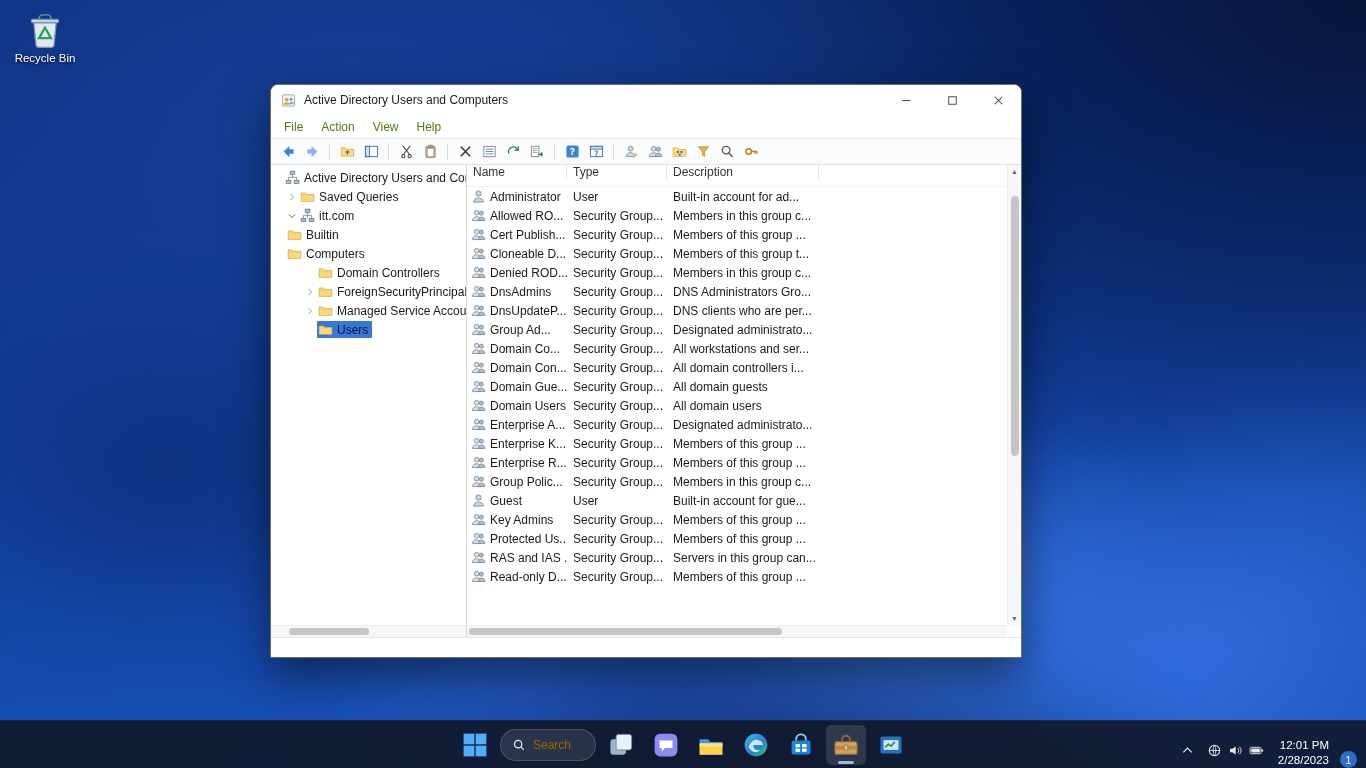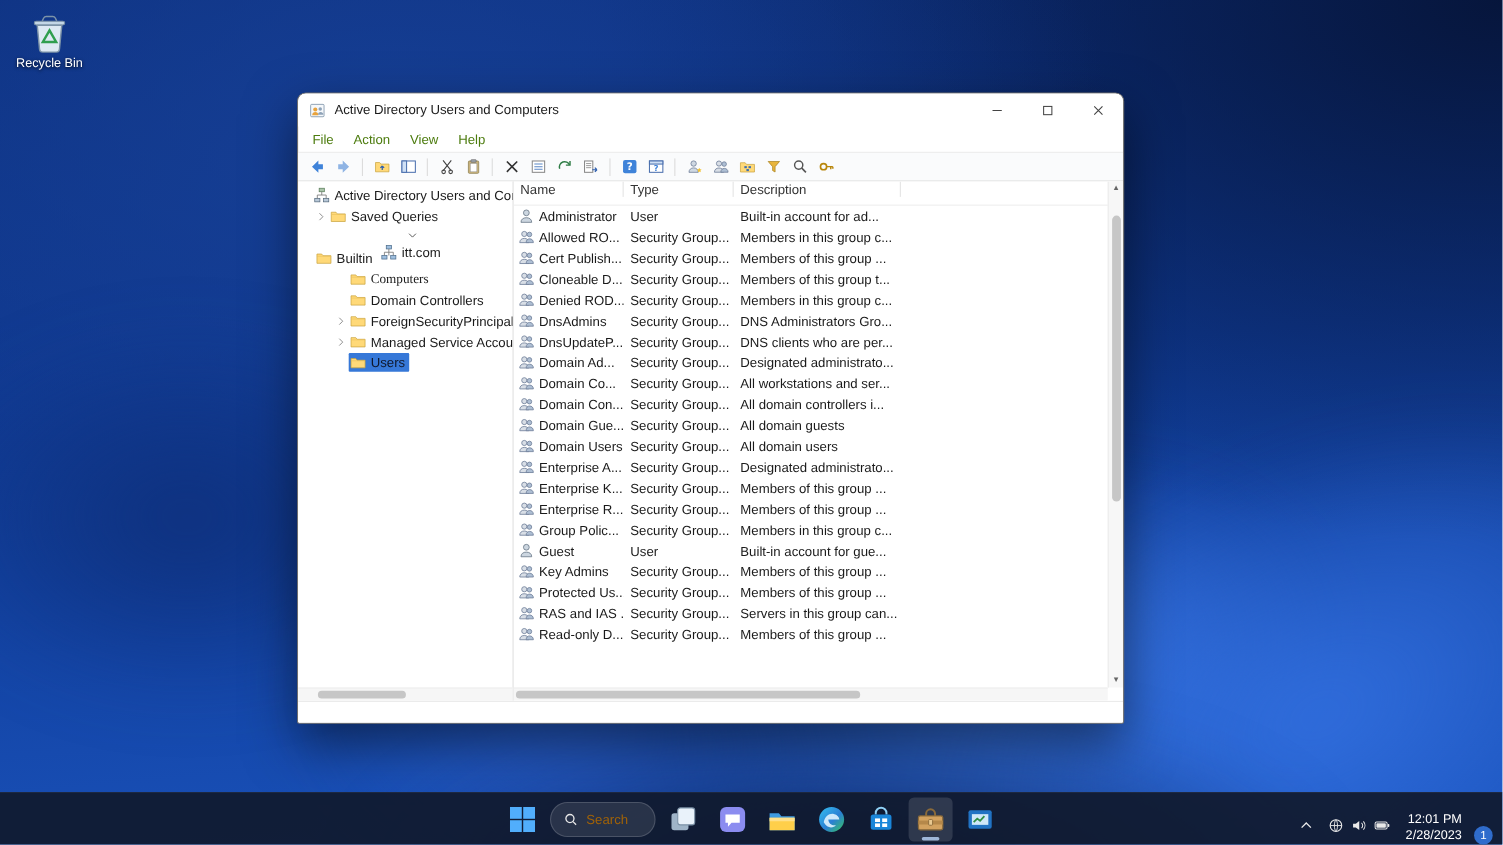--- a/index.html
+++ b/index.html
@@ -331,21 +331,21 @@
               <span class="item-body">
                 <span class="icon">
                   <svg viewBox="0 0 16 16" width="15" height="15" aria-hidden="true">
                     <path d="M1.2 4.2h4.6l1.3 1.6h7.7V13.2H1.2z" fill="#ffd978" stroke="#c9a33d" stroke-width=".7"></path>
                     <path d="M1.2 6.4h13.6" stroke="#e9c05a" stroke-width=".6"></path>
                   </svg>
                 </span>
                 <span class="tree-label">Saved Queries</span>
               </span>
             </div>
-            <div class="tree-item" style="padding-left: 13px; flex-direction: column;">
+            <div class="tree-item" style="padding-left: 13px;">
               <span class="chev">
                 <svg viewBox="0 0 16 16" width="10" height="10">
                   <path d="M3 5.5l5 5 5-5" fill="none" stroke="#555" stroke-width="1.4"></path>
                 </svg>
               </span>
               <span class="item-body">
                 <span class="icon">
                   <svg viewBox="0 0 16 16" width="15" height="15" aria-hidden="true">
                     <rect x="5.5" y="1.2" width="5" height="3.4" fill="#9fbfdf" stroke="#4a6a8a" stroke-width=".7"></rect>
                     <rect x="1.2" y="11" width="5" height="3.4" fill="#9fbfdf" stroke="#4a6a8a" stroke-width=".7"></rect>
@@ -361,21 +361,21 @@
               <span class="item-body">
                 <span class="icon">
                   <svg viewBox="0 0 16 16" width="15" height="15" aria-hidden="true">
                     <path d="M1.2 4.2h4.6l1.3 1.6h7.7V13.2H1.2z" fill="#ffd978" stroke="#c9a33d" stroke-width=".7"></path>
                     <path d="M1.2 6.4h13.6" stroke="#e9c05a" stroke-width=".6"></path>
                   </svg>
                 </span>
                 <span class="tree-label">Builtin</span>
               </span>
             </div>
-            <div class="tree-item" style="padding-left: 31px; font-family: Liberation Serif, serif;">
+            <div class="tree-item" style="">
               <span class="chev"></span>
               <span class="item-body">
                 <span class="icon">
                   <svg viewBox="0 0 16 16" width="15" height="15" aria-hidden="true">
                     <path d="M1.2 4.2h4.6l1.3 1.6h7.7V13.2H1.2z" fill="#ffd978" stroke="#c9a33d" stroke-width=".7"></path>
                     <path d="M1.2 6.4h13.6" stroke="#e9c05a" stroke-width=".6"></path>
                   </svg>
                 </span>
                 <span class="tree-label">Computers</span>
               </span>
@@ -554,21 +554,21 @@
             <div class="lrow">
               <span class="c cname">
                 <span class="icon">
                   <svg viewBox="0 0 16 16" width="15" height="15" aria-hidden="true">
                     <circle cx="6" cy="5" r="2.5" fill="#d8dee6" stroke="#70809a" stroke-width=".8"></circle>
                     <path d="M1.6 13.4c0-2.7 1.9-4.1 4.4-4.1s4.4 1.4 4.4 4.1z" fill="#d8dee6" stroke="#70809a" stroke-width=".8"></path>
                     <circle cx="11" cy="5.5" r="2.2" fill="#aebfd4" stroke="#70809a" stroke-width=".8"></circle>
                     <path d="M7.8 13.4c0-2.4 1.5-3.7 3.4-3.7s3.6 1.3 3.6 3.7z" fill="#aebfd4" stroke="#70809a" stroke-width=".8"></path>
                   </svg>
                 </span>
-                <span class="ctext">Domain Ad...</span>
+                <span class="ctext">Group Ad...</span>
               </span>
               <span class="c ctype">Security Group...</span>
               <span class="c cdesc">Designated administrato...</span>
             </div>
             <div class="lrow">
               <span class="c cname">
                 <span class="icon">
                   <svg viewBox="0 0 16 16" width="15" height="15" aria-hidden="true">
                     <circle cx="6" cy="5" r="2.5" fill="#d8dee6" stroke="#70809a" stroke-width=".8"></circle>
                     <path d="M1.6 13.4c0-2.7 1.9-4.1 4.4-4.1s4.4 1.4 4.4 4.1z" fill="#d8dee6" stroke="#70809a" stroke-width=".8"></path>

